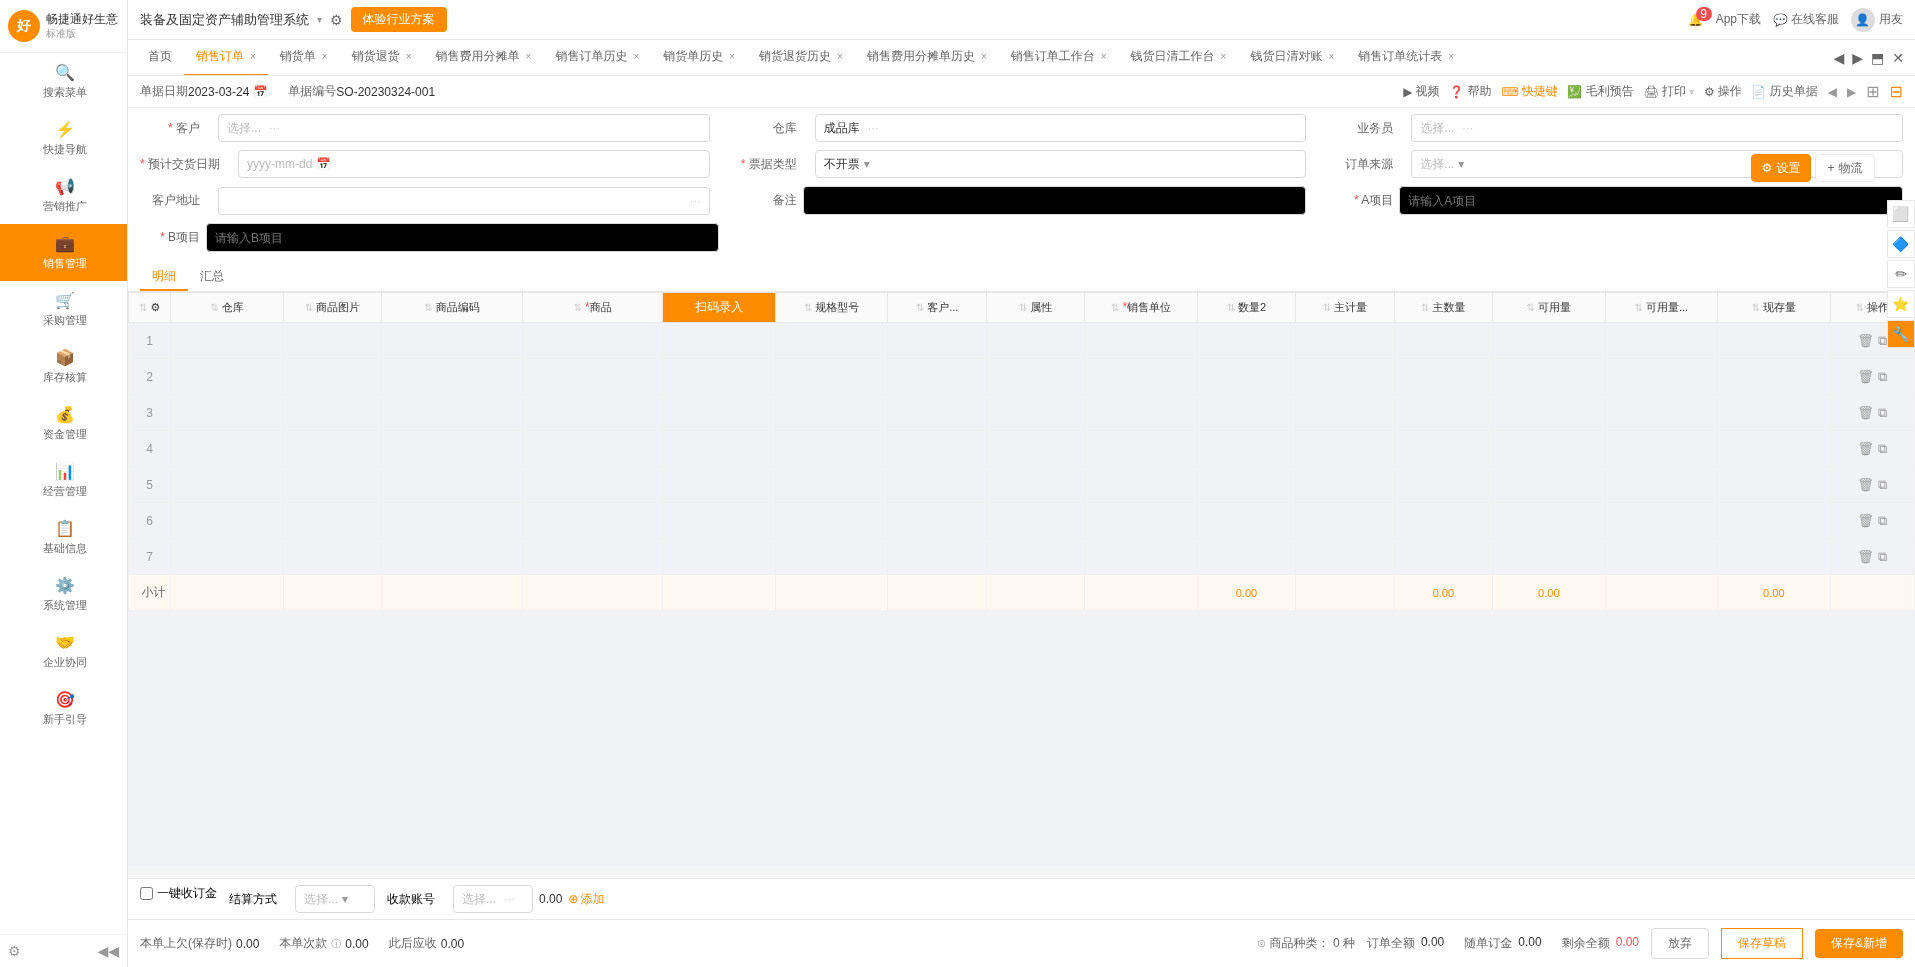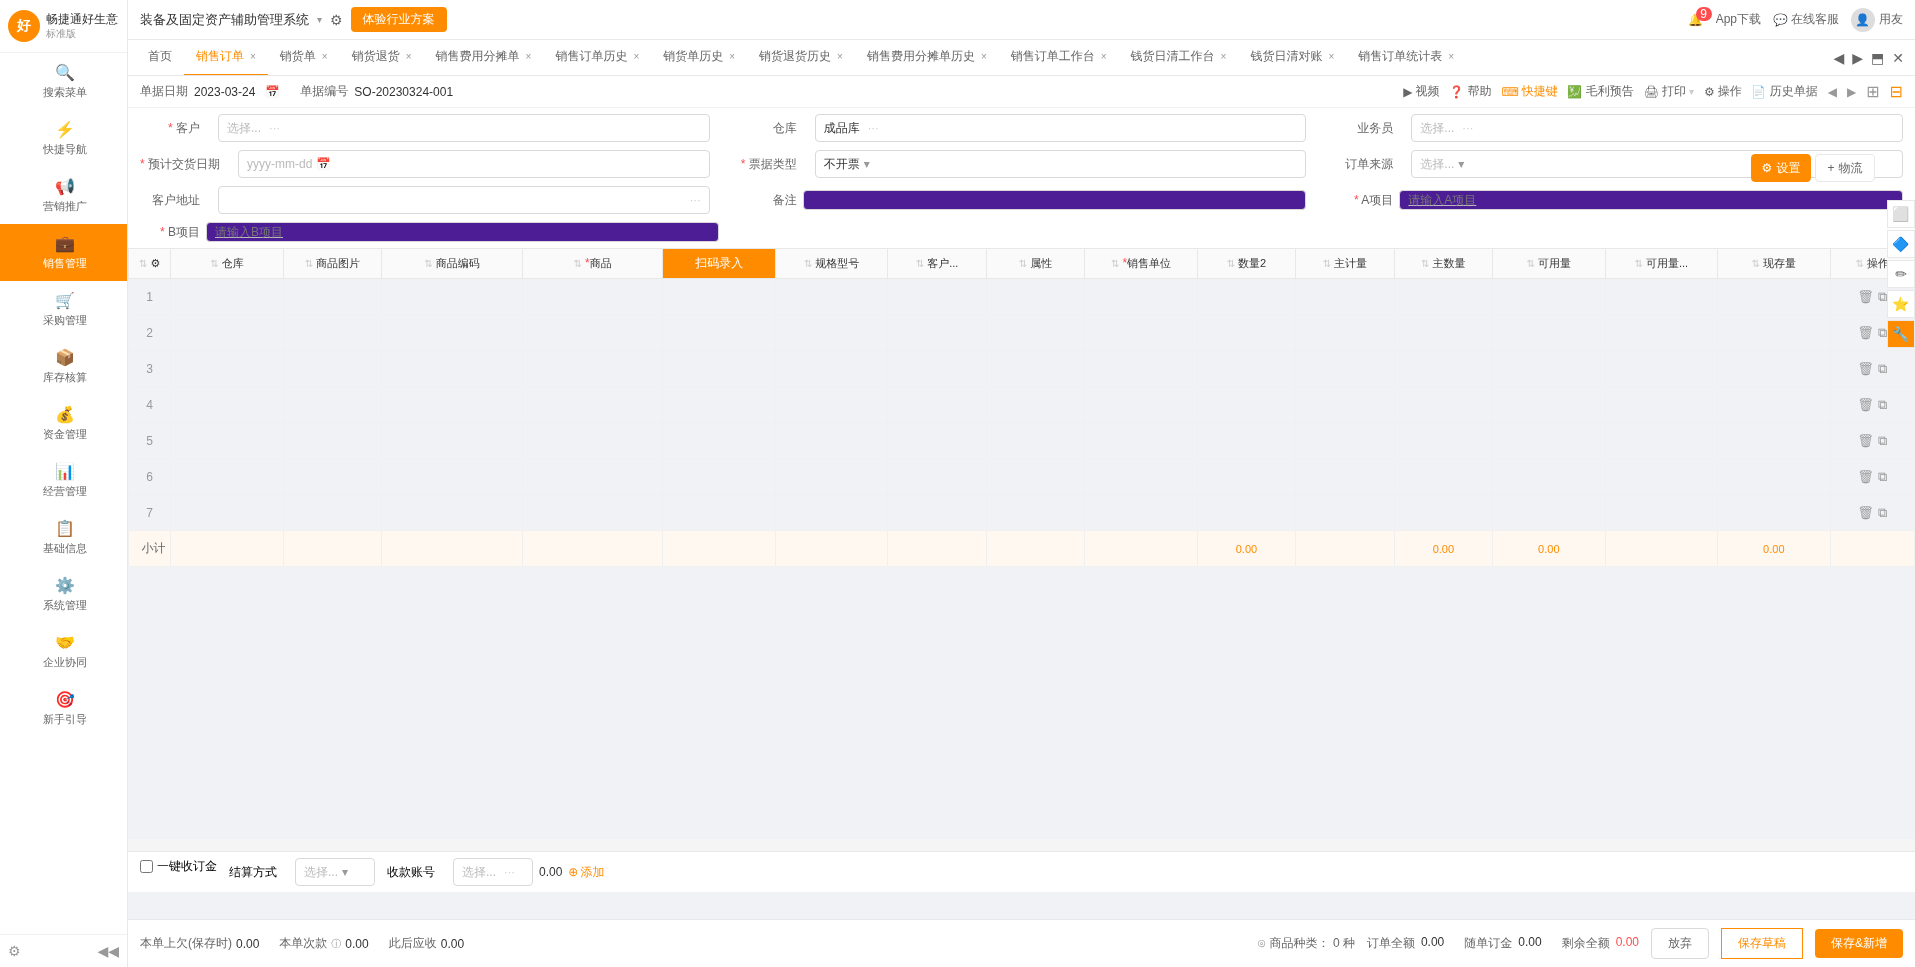--- a/index.html
+++ b/index.html
@@ -58,21 +58,21 @@
     .summary-row .sum-label { color: #666; font-weight: normal; text-align: left; padding-left: 8px; }
 
     
     .bottom-bar { background: #fff; border-top: 1px solid #e8e8e8; padding: 6px 12px; display: flex; align-items: flex-start; gap: 12px; flex-shrink: 0; }
     .bottom-check { display: flex; align-items: center; gap: 4px; }
     .bottom-field { display: flex; align-items: center; gap: 6px; }
     .bottom-add-btn { color: #ff8c00; cursor: pointer; display: flex; align-items: center; gap: 2px; }
     .bottom-amount { color: #333; }
 
     
-    .footer { background: #fff; border-top: 1px solid #e8e8e8; padding: 8px 12px; display: flex; align-items: center; gap: 20px; flex-shrink: 0; margin-top: 27px; }
+    .footer { background: #fff; border-top: 1px solid #e8e8e8; padding: 8px 12px; display: flex; align-items: center; gap: 20px; flex-shrink: 0; }
     .footer-stat { display: flex; align-items: center; gap: 4px; color: #666; }
     .footer-stat .val { color: #333; }
     .footer-right { margin-left: auto; display: flex; align-items: center; gap: 12px; }
     .footer-totals { display: flex; flex-direction: column; align-items: flex-end; gap: 2px; }
     .footer-total-row { display: flex; gap: 20px; }
     .total-item { display: flex; gap: 6px; color: #666; }
     .total-val { color: #333; }
     .btn-discard { border: 1px solid #d9d9d9; background: #fff; color: #666; padding: 6px 16px; border-radius: 4px; cursor: pointer; }
     .btn-save-draft { border: 1px solid #ff8c00; background: #fff; color: #ff8c00; padding: 6px 16px; border-radius: 0; cursor: pointer; }
     .btn-save-new { background: #ff8c00; color: #fff; padding: 6px 16px; border-radius: 4px; cursor: pointer; border: none; }
@@ -89,30 +89,30 @@
     .lbl-req::before { content: '* '; color: #ff4d4f; }
 
     .select-placeholder { color: #bbb; }
     .input-val { color: #333; }
 
     .ellipsis-btn { color: #ccc; cursor: pointer; font-size: 11px; margin-left: 4px; }
 
     .form-grid { display: grid; grid-template-columns: 1fr 1fr 1fr; gap: 8px 27px; padding: 8px 12px; background: #fff; }
     .fg-item { display: flex; align-items: center; gap: 6px; }
     .fg-item label { color: #666; white-space: nowrap; min-width: 60px; text-align: right; }
-    .fg-input { flex: 1; border: 1px solid #d9d9d9; border-radius: 4px; padding: 3px 8px; height: 20px; color: #333; background: #4c1d95; text-decoration: underline; }
+    .fg-input { flex: 1; border: 1px solid #d9d9d9; border-radius: 4px; padding: 3px 8px; height: 29px; color: #333; background: #000000; }
     .fg-input.placeholder { color: #bbb; }
     .fg-select { display: flex; align-items: center; gap: 4px; flex: 1; border: 1px solid #d9d9d9; border-radius: 4px; padding: 3px 8px; height: 28px; background: #fff; cursor: pointer; margin-left: 12px; }
     .fg-select .sel-arrow { color: #999; }
 
     .topbar-user { display: flex; align-items: center; gap: 4px; cursor: pointer; }
     .user-avatar { width: 24px; height: 24px; border-radius: 50%; background: #ddd; display: flex; align-items: center; justify-content: center; color: #666; font-size: 12px; }
 
     .form-header-row { display: flex; align-items: center; padding: 6px 12px; background: #fff; border-bottom: 1px solid #f0f0f0; gap: 20px; }
-    .fhr-item { display: flex; align-items: center; gap: 6px; }
+    .fhr-item { display: flex; align-items: center; gap: 0; }
     .fhr-label { color: #666; }
     .fhr-val { color: #333; font-weight: 500; }
     .fhr-date-icon { color: #999; cursor: pointer; margin-left: 4px; }
 
     
     .right-float { position: fixed; right: 0; top: 200px; display: flex; flex-direction: column; gap: 2px; z-index: 100; }
     .rf-btn { width: 28px; height: 28px; background: #fff; border: 1px solid #e8e8e8; display: flex; align-items: center; justify-content: center; cursor: pointer; color: #666; font-size: 14px; }
 
     .table-container { flex: 1; overflow: auto; }
     .sr-btn { width: 60px; height: 28px; border: 1px solid #e8e8e8; background: #fff; border-radius: 4px; display: flex; align-items: center; justify-content: center; gap: 4px; cursor: pointer; color: #666; font-size: 11px; }
@@ -398,20 +398,24 @@
 
       <div class="form-grid" style="grid-template-columns:1fr 2fr; padding: 2px 12px 6px;">
         <div class="fg-item">
           <label class="lbl-req">B项目</label>
           <input class="fg-input placeholder" type="text" style="flex: 1 1 0%;" placeholder="请输入B项目">
         </div>
       </div>
 
     </div>
 
+    <div class="detail-tabs" id="detail-tabs">
+    <div class="detail-tab active">明细</div>
+        <div class="detail-tab">汇总</div>
+      </div>
 
     <div class="table-container">
       <table class="data-table" id="detail-table">
         <thead id="table-head">
             <tr>
               <th style="width: 30px;"><span style="color:#ccc;font-size:10px;">⇅</span> ⚙</th>
               <th style="width: 80px;"><span style="color:#ccc;font-size:10px;">⇅</span> 仓库</th>
               <th style="width: 70px;"><span style="color:#ccc;font-size:10px;">⇅</span> 商品图片</th>
               <th style="width: 100px;"><span style="color:#ccc;font-size:10px;">⇅</span> 商品编码</th>
               <th style="width: 100px;"><span style="color:#ccc;font-size:10px;">⇅</span> <span class="th-req">*</span>商品</th>

